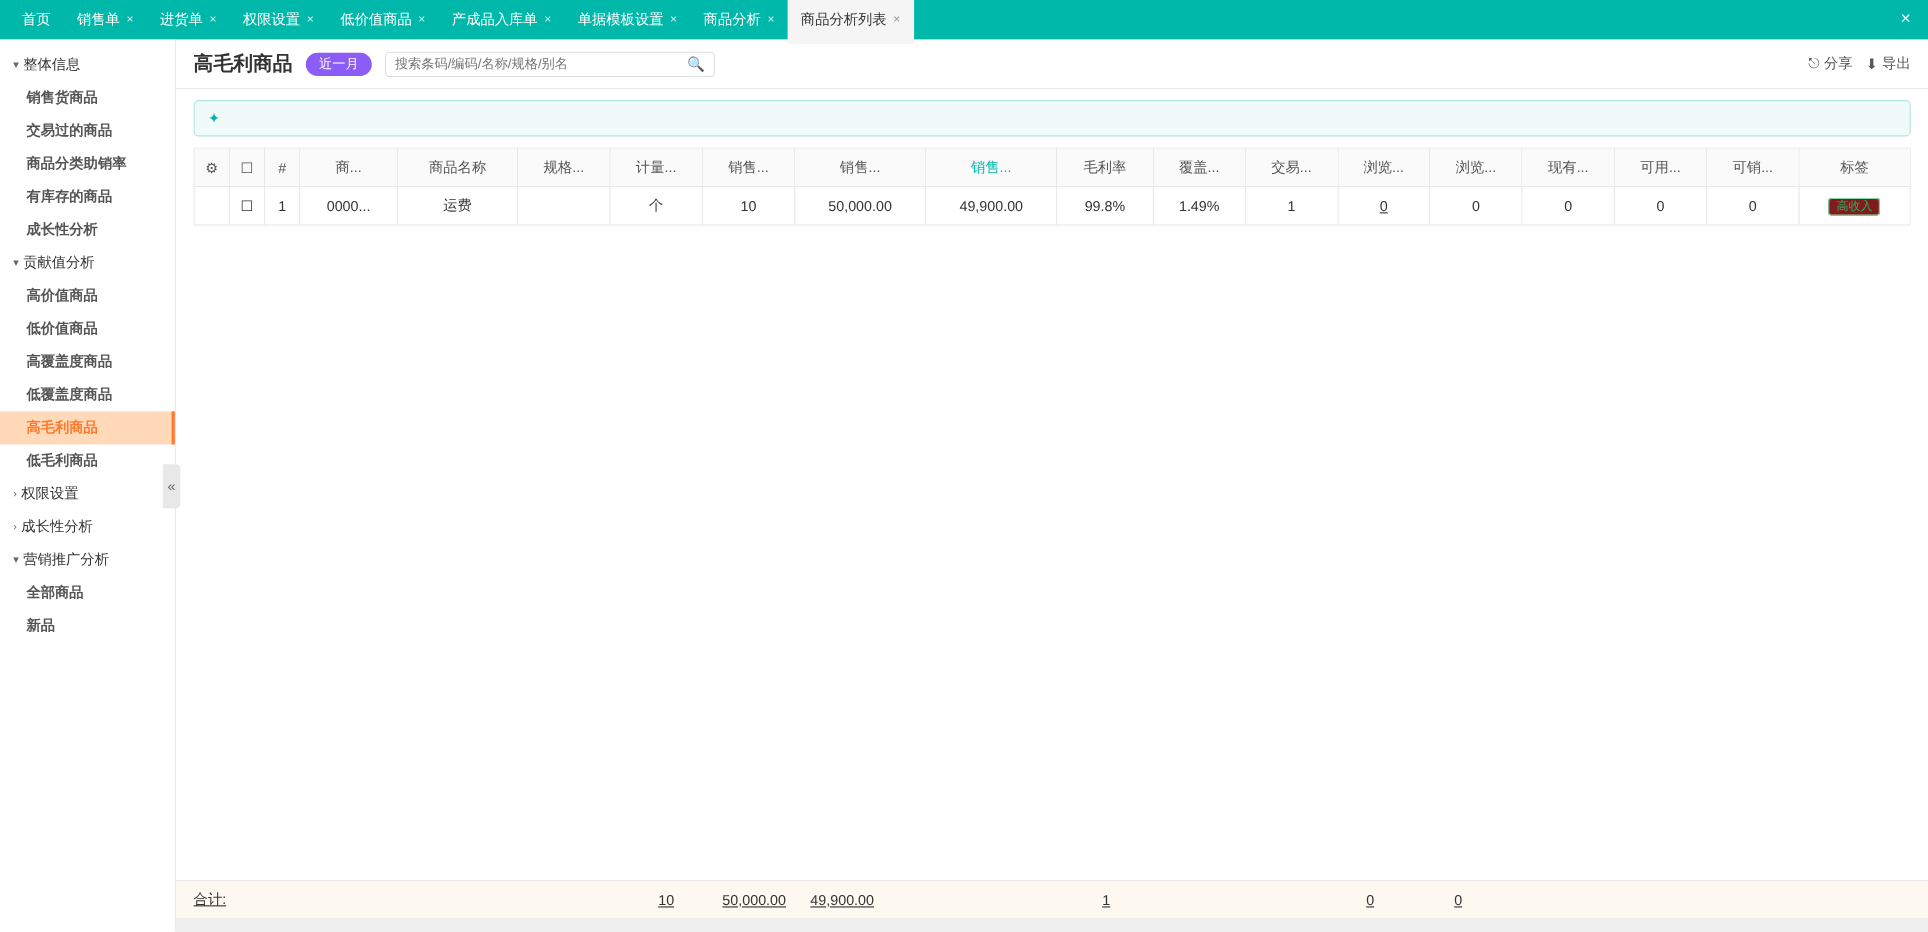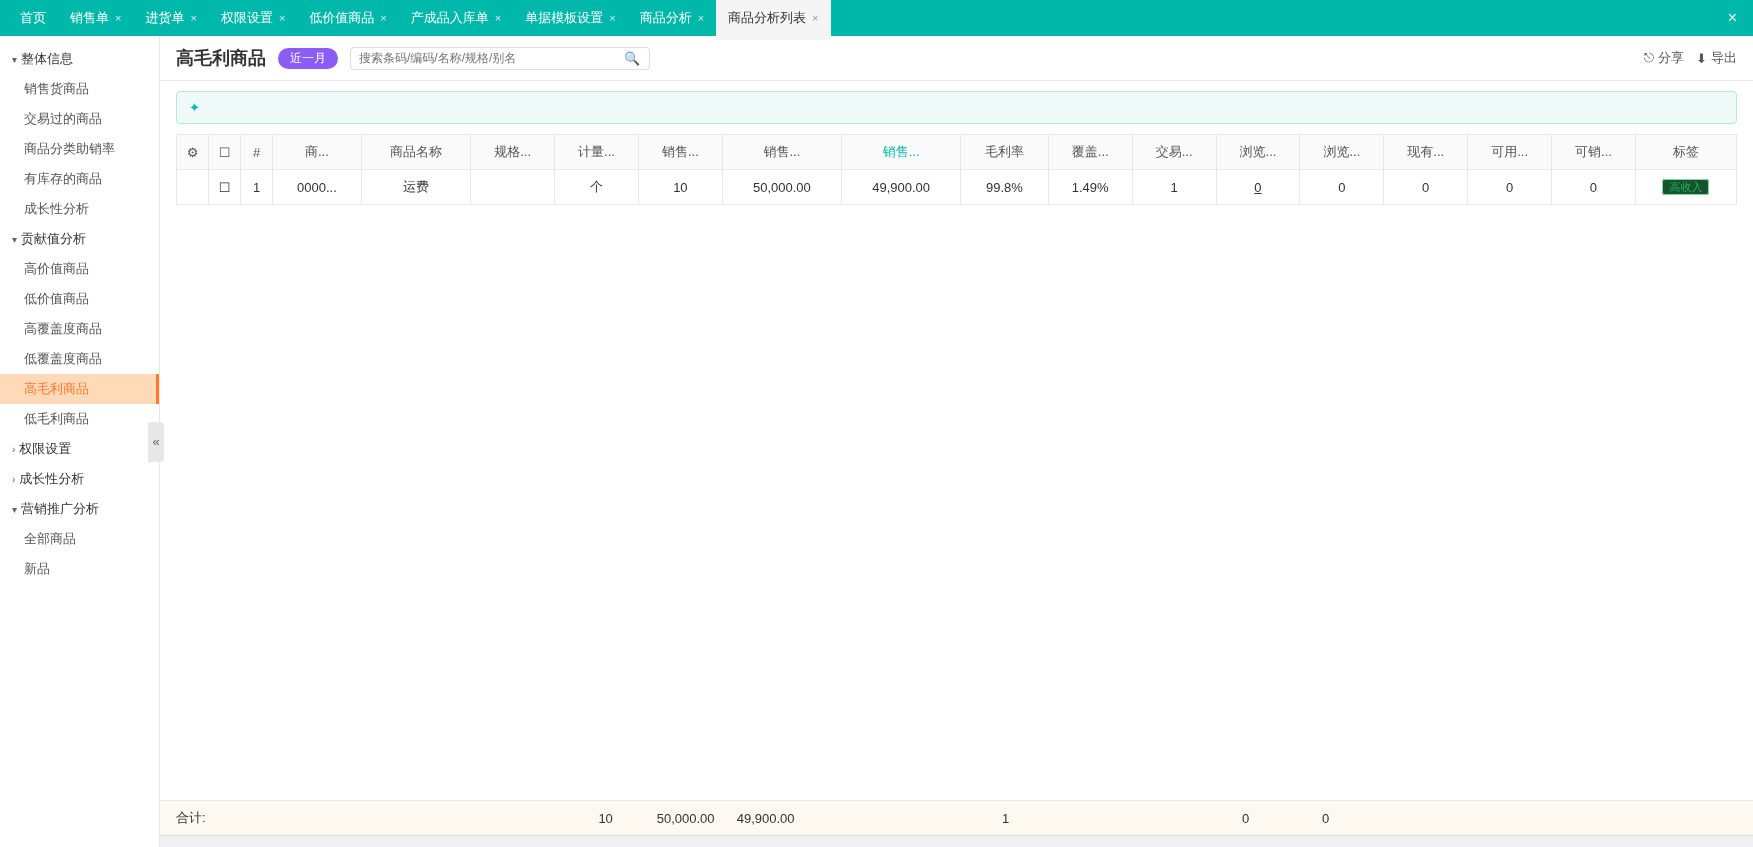--- a/index.html
+++ b/index.html
@@ -71,20 +71,21 @@
     .sidebar-group-header .arrow {
       margin-right: 4px;
       font-size: 10px;
       color: #666;
     }
     .sidebar-item {
       padding: 6px 20px 6px 24px;
       color: #555;
       cursor: pointer;
       font-size: 13px;
+      font-weight: bold;
     }
     .sidebar-item.active {
       background: #ffd9b8;
       color: #ff7a2f;
       border-right: 3px solid #ff7a2f;
     }
     .sidebar-collapse-btn {
       position: absolute;
       left: 148px;
       top: 50%;
@@ -209,40 +210,41 @@
       border: 1px solid #e8e8e8;
       padding: 8px 6px;
       text-align: center;
       color: #333;
       white-space: nowrap;
     }
     .col-settings { width: 32px; }
     .col-checkbox { width: 32px; }
     .col-num { width: 32px; }
     .tag-high-income {
-      background: #14532d;
+      background: #7f1d1d;
       color: #27ae60;
       border: 1px solid #82d9a5;
       border-radius: 3px;
       padding: 1px 6px;
       font-size: 11px;
     }
     .underline { text-decoration: underline; cursor: pointer; color: #333; }
 
     
     .table-footer {
       background: #fdf8f0;
       border-top: 1px solid #e8e8e8;
       display: flex;
       align-items: center;
       padding: 8px 16px;
       flex-shrink: 0;
       font-size: 13px;
       color: #333;
       gap: 0;
+      text-decoration: underline;
     }
     .footer-label { margin-right: 40px; font-weight: 500; }
     .footer-cell {
       min-width: 80px;
       text-align: center;
       padding: 0 6px;
     }
 
     
     .bottom-scrollbar {

